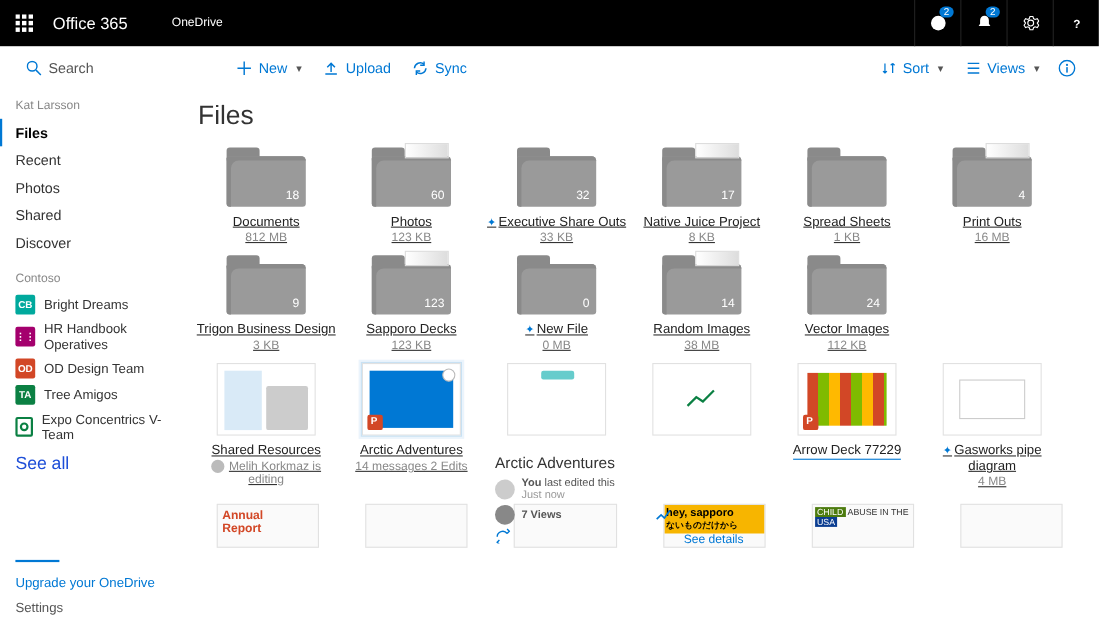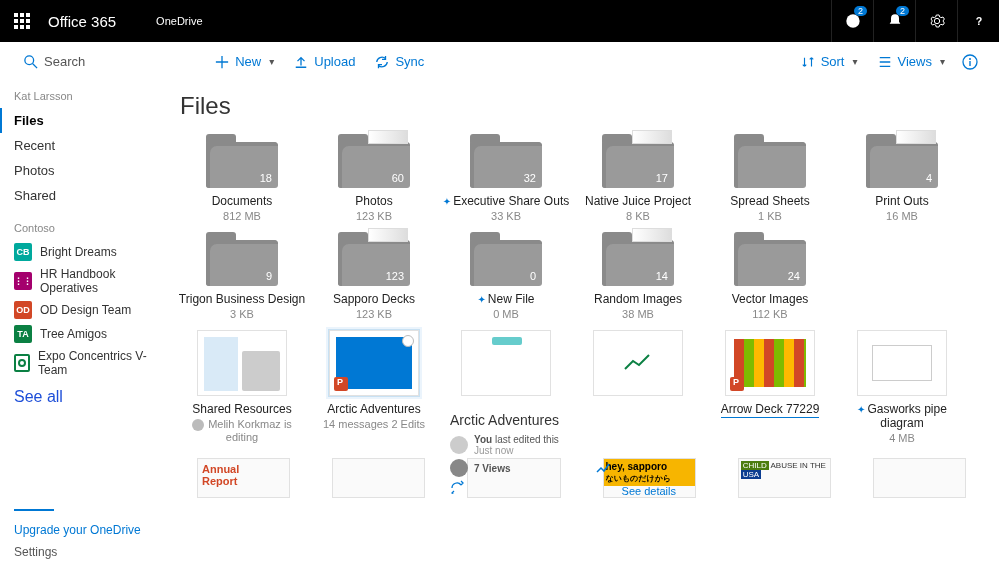--- a/index.html
+++ b/index.html
@@ -37,21 +37,21 @@
   .sb-tile { width:18px; height:18px; border-radius:2px; display:flex; align-items:center; justify-content:center; color:#fff; font-size:9px; font-weight:600;}
   .sb-tile.ring { border:2px solid #0b8043; background:none;}
   .sb-link { color:#1d4ed8; font-size:16px; padding:8px 14px; cursor:pointer;}
   .sb-spacer { flex:1;}
   .sb-divider { width:40px; height:2px; background:#0078d4; margin:0 14px 8px;}
   .sb-footer { font-size:12px; color:#0078d4; padding:4px 14px; cursor:pointer;}
   .sb-footer.muted { color:#555;}
 
   .main { flex:1; overflow:hidden; padding: 0 12px 0 6px;}
   .page-title { font-size:24px; font-weight:300; margin: 10px 0 14px 4px;}
-  .grid { display:flex; flex-wrap:wrap; gap: 0; }
+  .grid { display:flex; flex-wrap:wrap; gap: 0; text-decoration: underline; }
   .tile { width:132px; text-align:center; margin-bottom: 10px; cursor:pointer; position:relative;}
   .folder { width:72px; height:54px; margin:0 auto 6px; position:relative;}
   .folder::before { content:""; position:absolute; top:0; left:0; width:30px; height:12px; background:#8a8a8a; border-radius:3px 3px 0 0;}
   .folder::after { content:""; position:absolute; top:8px; left:0; right:0; bottom:0; background:#9a9a9a; border-radius:2px 4px 3px 3px; box-shadow: inset 14px 14px 0 -10px #8a8a8a;}
   .folder .cnt { position:absolute; bottom:4px; right:6px; color:#fff; font-size:11px; z-index:2;}
   .folder .peek { position:absolute; top:-4px; right:2px; width:40px; height:14px; z-index:1; background:linear-gradient(90deg,#fff,#ddd); border:1px solid #ddd;}
   .tile-name { font-size:12px; color:#222;}
   .tile-sub { font-size:11px; color:#888; margin-top:2px;}
   .tile-name .spark { color:#0078d4; font-size:10px; margin-right:2px;}
 
@@ -173,20 +173,21 @@
   </div>
 </div>
 
 <div class="body">
   <div class="sidebar">
     <div class="sb-user">Kat Larsson</div>
     <div class="sb-item active">Files</div>
     <div class="sb-item">Recent</div>
     <div class="sb-item">Photos</div>
     <div class="sb-item">Shared</div>
+    <div class="sb-item">Discover</div>
 
     <div class="sb-section">Contoso</div>
     <div class="sb-team">
         <div class="sb-tile" style="background:#00a99d">CB</div>
         <span>Bright Dreams</span>
       </div>
     <div class="sb-team">
         <div class="sb-tile" style="background:#a4006d">⋮⋮</div>
         <span>HR Handbook Operatives</span>
       </div>

